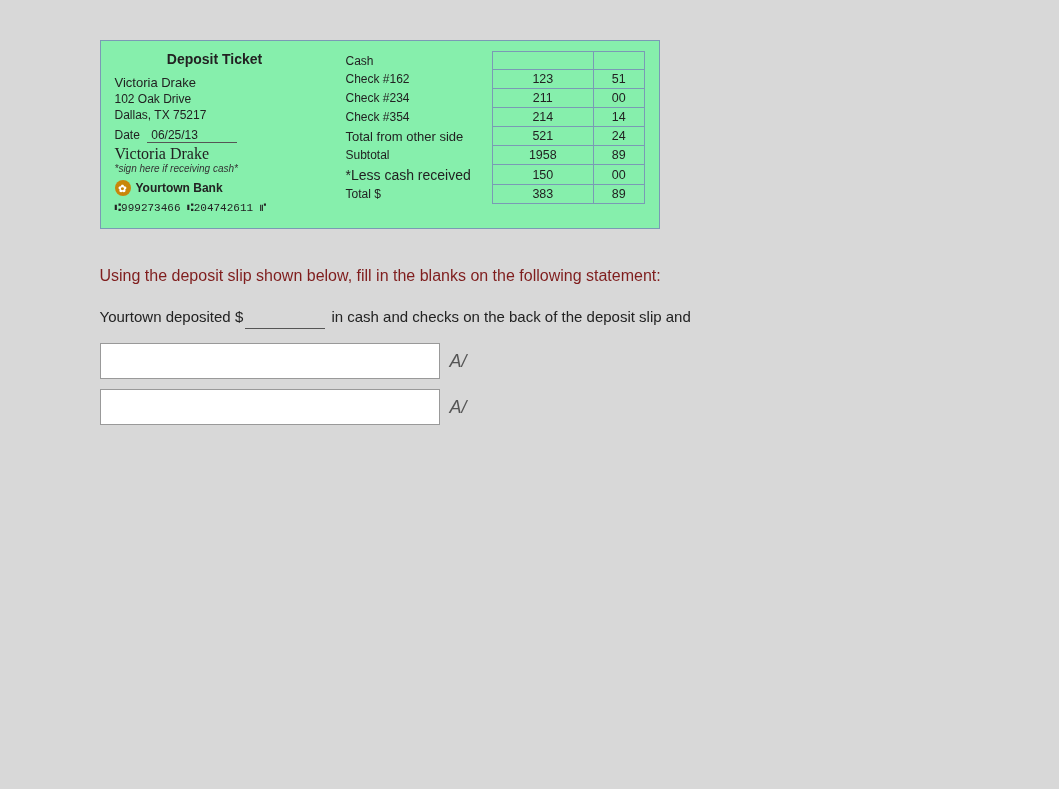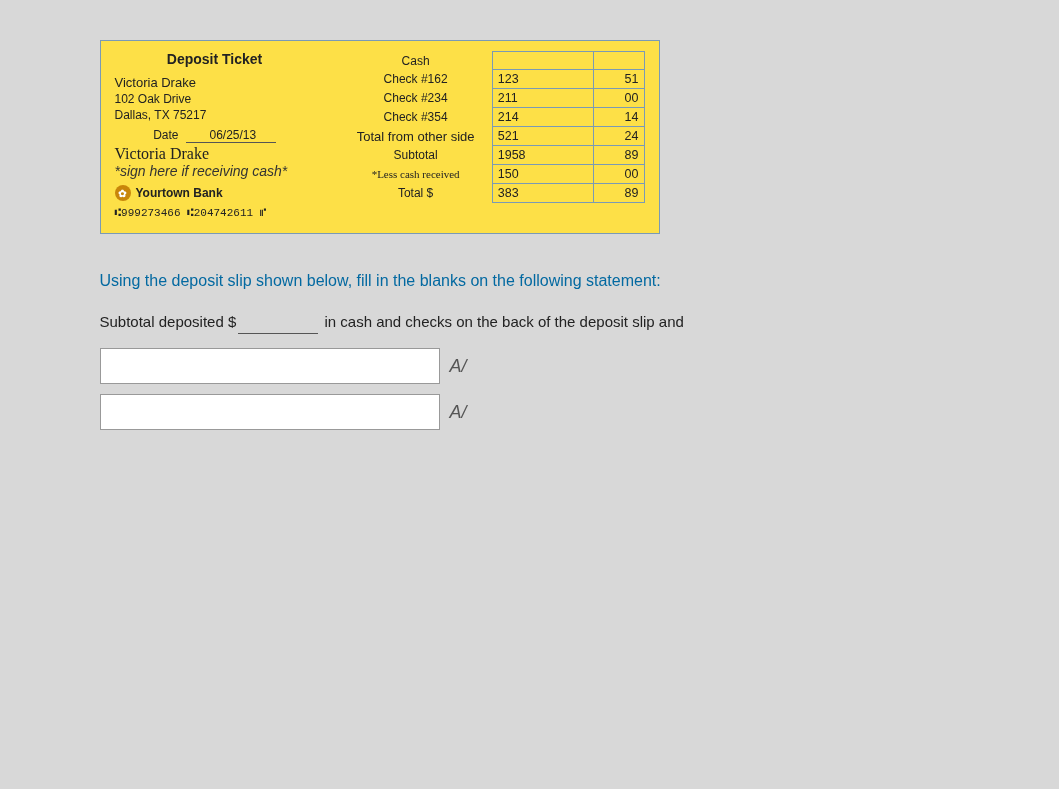--- a/index.html
+++ b/index.html
@@ -21,21 +21,21 @@
       background: #d8d8d8;
       width: 100%;
       max-width: 860px;
     }
 
     
     .deposit-ticket {
       display: flex;
       gap: 16px;
       margin-bottom: 36px;
-      background: #fde047;
+      background: #86efac;
       border: 1.5px solid #7a9ab5;
       padding: 10px 14px 14px 14px;
       width: 560px;
       font-size: 13px;
     }
 
     .ticket-left {
       flex: 0 0 210px;
       padding-right: 10px;
     }
@@ -54,32 +54,31 @@
 
     .ticket-left .address {
       font-size: 12px;
       margin-bottom: 2px;
     }
 
     .ticket-left .date-line {
       font-size: 12px;
       margin-top: 6px;
       margin-bottom: 2px;
-      text-align: center;
     }
 
     .ticket-left .signature-cursive {
       font-family: 'Brush Script MT', cursive;
       font-size: 16px;
       margin-top: 2px;
       margin-bottom: 0px;
     }
 
     .ticket-left .sign-here {
-      font-size: 14px;
+      font-size: 10px;
       font-style: italic;
       color: #333;
       margin-bottom: 6px;
     }
 
     .ticket-left .bank-row {
       display: flex;
       align-items: center;
       gap: 5px;
       font-size: 12px;
@@ -116,51 +115,51 @@
     }
 
     .deposit-table td {
       border: 1px solid #7a9ab5;
       padding: 2px 5px;
       white-space: nowrap;
     }
 
     .deposit-table .label-cell {
       border: none;
-      text-align: center;
+      text-align: left;
       padding-right: 6px;
       font-size: 12px;
       white-space: normal;
       width: 90px;
       vertical-align: middle;
     }
 
     .deposit-table .dollars-cell {
       width: 60px;
-      text-align: left;
+      text-align: center;
     }
 
     .deposit-table .cents-cell {
       width: 30px;
-      text-align: right;
+      text-align: center;
       border-left: 1px solid #7a9ab5;
     }
 
     .empty-value {
       height: 18px;
     }
 
     
     .statement-section {
       margin-top: 10px;
     }
 
     .statement-title {
       font-size: 16px;
-      color: #0369a1;
+      color: #7f1d1d;
       margin-bottom: 18px;
       line-height: 1.4;
     }
 
     .fill-in-line {
       font-size: 15px;
       color: #222;
       line-height: 1.6;
       margin-bottom: 8px;
     }
@@ -244,39 +243,39 @@
             <td class="label-cell" style="font-size:13px;">Total from other side</td>
             <td class="dollars-cell">521</td>
             <td class="cents-cell">24</td>
           </tr>
           <tr>
             <td class="label-cell">Subtotal</td>
             <td class="dollars-cell">1958</td>
             <td class="cents-cell">89</td>
           </tr>
           <tr>
-            <td class="label-cell" style="font-size:11px;font-family:Liberation Serif, serif;">*Less cash received</td>
+            <td class="label-cell" style="font-size:14px;">*Less cash received</td>
             <td class="dollars-cell">150</td>
             <td class="cents-cell">00</td>
           </tr>
           <tr>
             <td class="label-cell">Total $</td>
             <td class="dollars-cell">383</td>
             <td class="cents-cell">89</td>
           </tr>
         </tbody>
       </table>
     </div>
   </div>
 
   <div class="statement-section">
     <div class="statement-title">Using the deposit slip shown below, fill in the blanks on the following statement:</div>
 
     <div class="fill-in-line">
-      <span>Subtotal deposited $</span><span class="blank"></span><span> in cash and checks on the back of the deposit slip and</span>
+      <span>Yourtown deposited $</span><span class="blank"></span><span> in cash and checks on the back of the deposit slip and</span>
     </div>
 
     <div style="margin-top: 14px;">
       <div class="answer-row">
         <div class="answer-input"></div>
         <span class="grade-icon">A/</span>
       </div>
       <div class="answer-row">
         <div class="answer-input"></div>
         <span class="grade-icon">A/</span>

